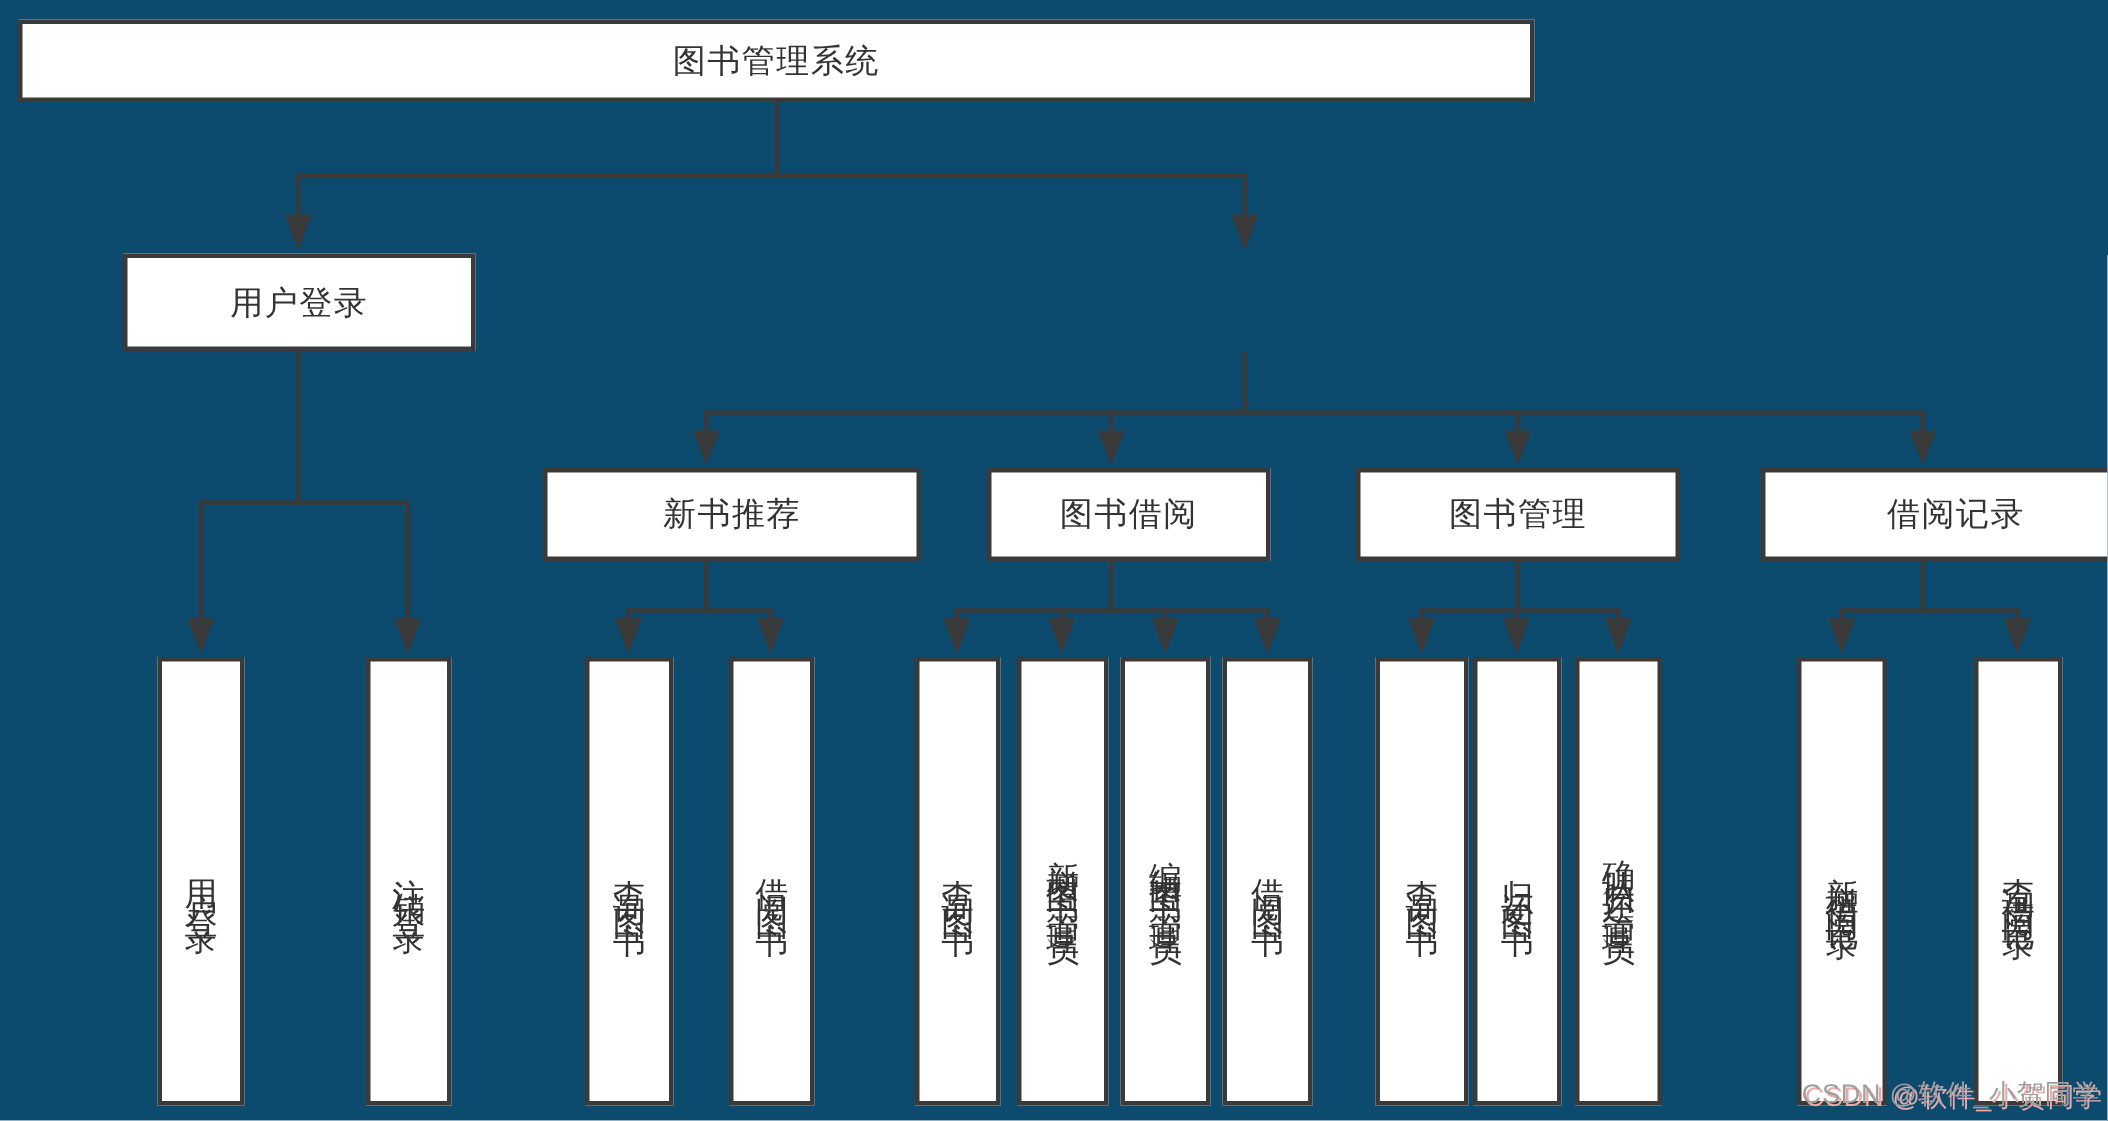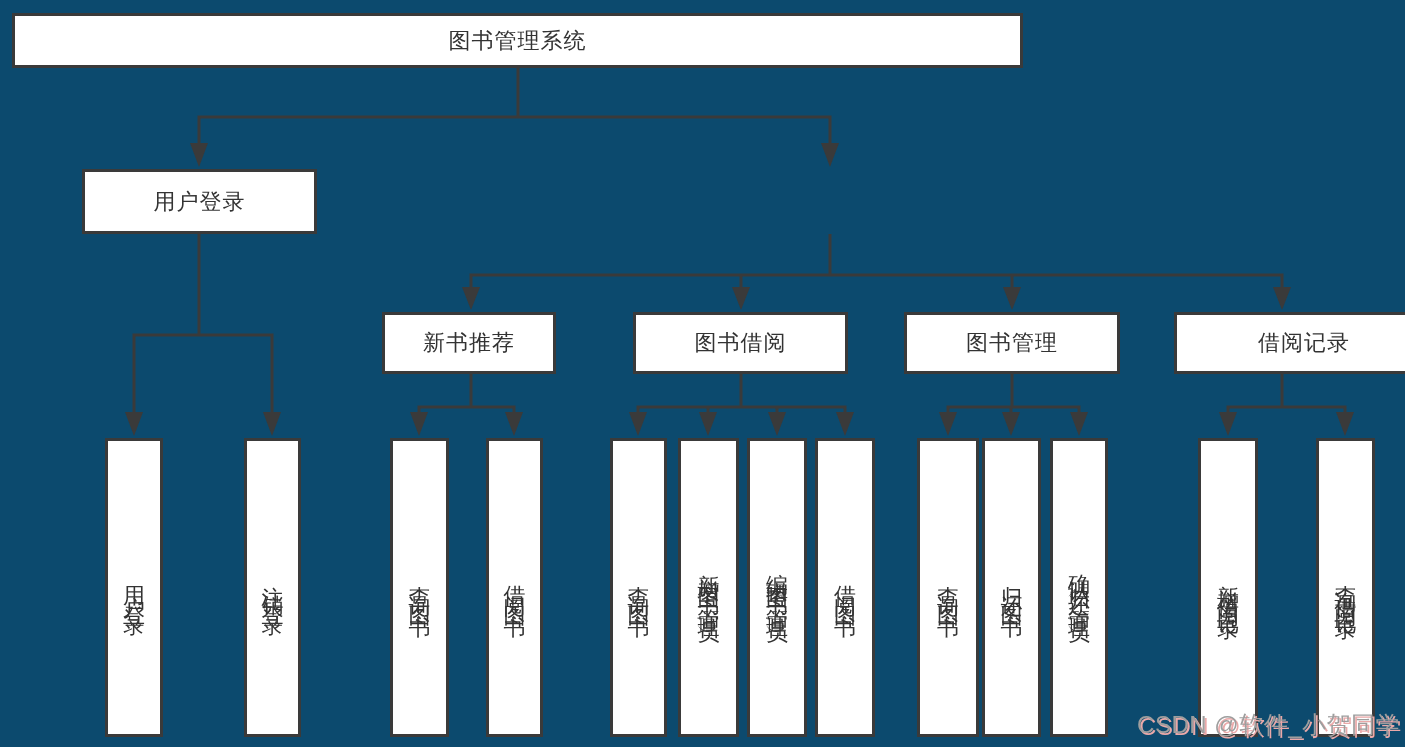--- a/index.html
+++ b/index.html
@@ -16,21 +16,21 @@
   }
   .hbox{letter-spacing:1px;}
   .vbox{
     writing-mode:vertical-rl;
     letter-spacing:10px;
     font-size:22px;
   }
   .vbox.long{letter-spacing:7px;}
   .watermark{
     position:absolute;right:5px;bottom:6px;
-    font-size:24px;color:#9e9e9e;letter-spacing:.5px;
+    font-size:18px;color:#9e9e9e;letter-spacing:.5px;
     text-shadow:2px 2px 0 #eaa9a9;
   }
 </style>
 </head>
 <body>
 
 <div class="canvas">
 
   <svg class="connectors" width="1405" height="747" viewBox="0 0 1405 747" xmlns="http://www.w3.org/2000/svg">
     <g stroke="#3a3a3a" stroke-width="3" fill="none">
@@ -79,22 +79,22 @@
       <polygon points="1070,412 1088,412 1079,436"></polygon>
       <polygon points="1219,412 1237,412 1228,436"></polygon>
       <polygon points="1336,412 1354,412 1345,436"></polygon>
     </g>
   </svg>
 
   <div class="box hbox" style="left:12px;top:13px;width:1011px;height:55px">图书管理系统</div>
 
   <div class="box hbox" style="left:82px;top:169px;width:235px;height:65px">用户登录</div>
 
-  <div class="box hbox" style="left:382px;top:312px;width:174px;height:62px">新书推荐</div>
-  <div class="box hbox" style="left:633px;top:312px;width:215px;height:62px">图书借阅</div>
+  <div class="box hbox" style="left:362px;top:312px;width:252px;height:62px">新书推荐</div>
+  <div class="box hbox" style="left:658px;top:312px;width:189px;height:62px">图书借阅</div>
   <div class="box hbox" style="left:904px;top:312px;width:216px;height:62px">图书管理</div>
   <div class="box hbox" style="left:1174px;top:312px;width:260px;height:62px">借阅记录</div>
 
   <div class="box vbox" style="left:105px;top:438px;width:58px;height:299px">用户登录</div>
   <div class="box vbox" style="left:244px;top:438px;width:57px;height:299px">注销登录</div>
 
   <div class="box vbox" style="left:390px;top:438px;width:59px;height:299px">查询图书</div>
   <div class="box vbox" style="left:486px;top:438px;width:57px;height:299px">借阅图书</div>
 
   <div class="box vbox" style="left:610px;top:438px;width:57px;height:299px">查询图书</div>

